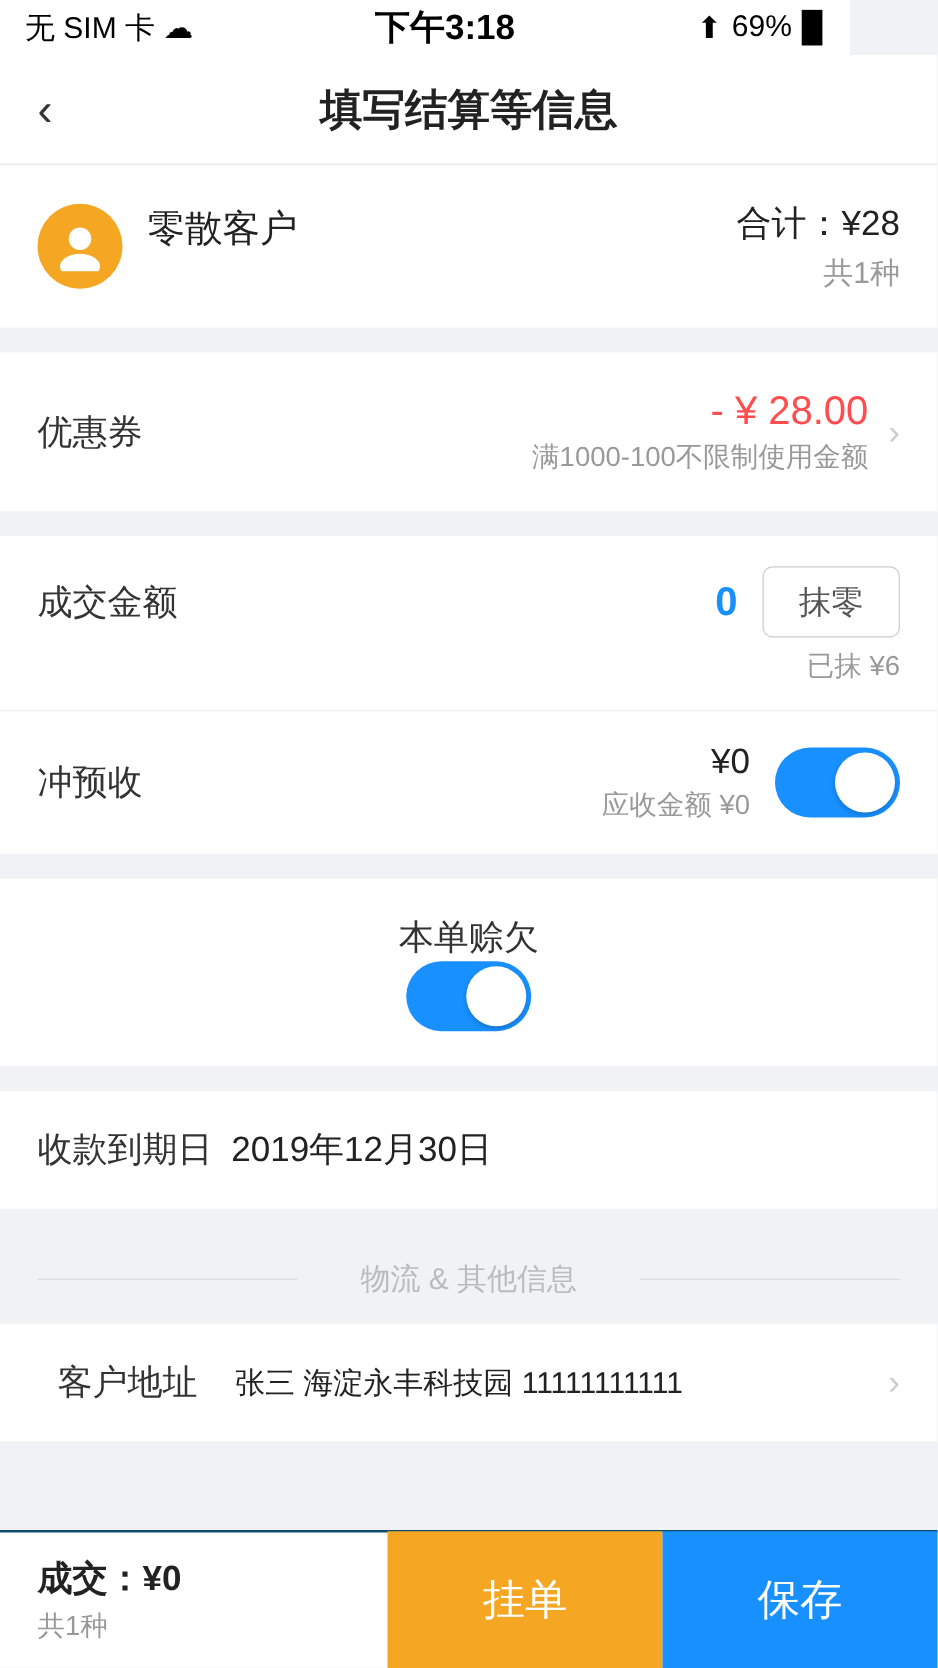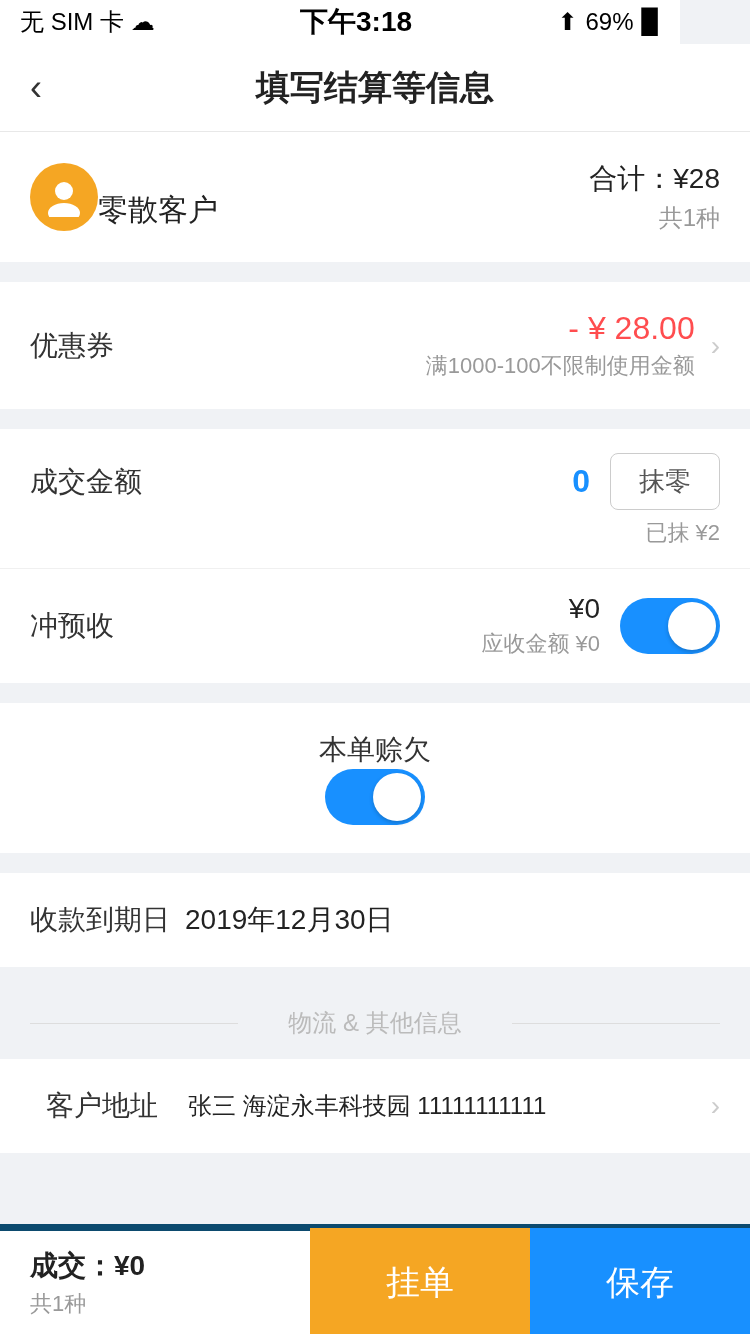--- a/index.html
+++ b/index.html
@@ -59,21 +59,21 @@
       margin-bottom: 20px;
     }
 
     
     .customer-row {
       display: flex;
       align-items: center;
       justify-content: space-between;
       padding: 28px 30px;
     }
-    .customer-left { display: flex; align-items: flex-end; }
+    .customer-left { display: flex; align-items: flex-start; gap: 20px; }
     .customer-avatar {
       width: 68px;
       height: 68px;
       border-radius: 50%;
       background: #f5a623;
       display: flex;
       align-items: center;
       justify-content: center;
     }
     .customer-name { font-size: 30px; color: #222; font-weight: 500; }
@@ -209,21 +209,21 @@
     
     .bottom-bar {
       position: fixed;
       bottom: 0;
       left: 0;
       width: 750px;
       height: 110px;
       background: #fff;
       display: flex;
       align-items: center;
-      border-top: 7px solid #0c4a6e;
+      border-top: 2px solid #0c4a6e;
     }
     .bottom-info {
       flex: 1;
       padding: 0 30px;
     }
     .bottom-deal { font-size: 26px; color: #555; }
     .bottom-deal span { font-size: 28px; color: #222; font-weight: 600; }
     .bottom-count { font-size: 22px; color: #999; margin-top: 4px; }
     .btn-hang {
       width: 220px;
@@ -305,21 +305,21 @@
 
 <div class="section">
   <div class="deal-section">
     <div class="deal-row">
       <span class="deal-label">成交金额</span>
       <div class="deal-right-col">
         <span class="deal-value">0</span>
         <button class="round-btn">抹零</button>
       </div>
     </div>
-    <div class="already-rounded">已抹  ¥2</div>
+    <div class="already-rounded">已抹  ¥6</div>
   </div>
 
   <div class="precollect-section">
     <div class="precollect-row">
       <span class="precollect-label">冲预收</span>
       <div class="precollect-right">
         <div class="precollect-amounts">
           <div class="precollect-val">¥0</div>
           <div class="precollect-sub">应收金额 ¥0</div>
         </div>

